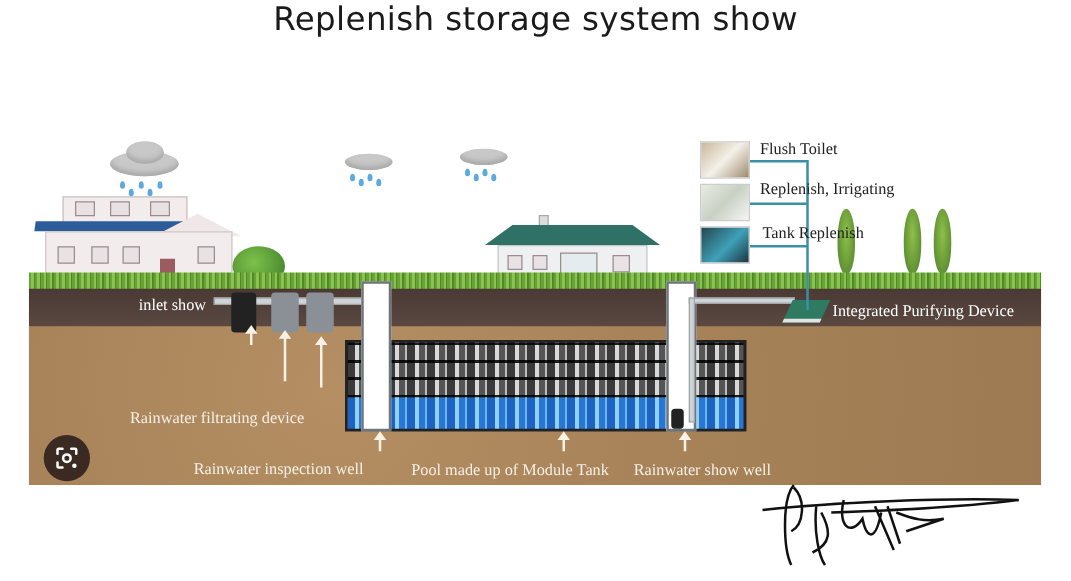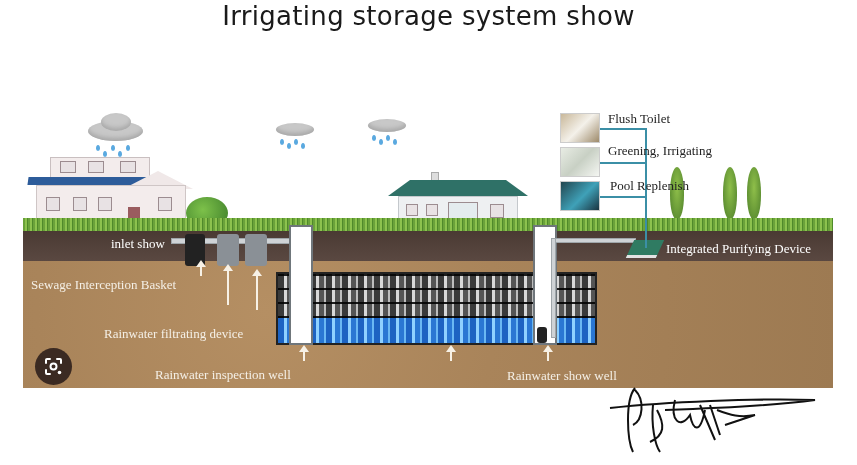--- a/index.html
+++ b/index.html
@@ -63,21 +63,21 @@
   .arrow::before { content:""; position:absolute; left:-4px; top:-6px; border-left:5px solid transparent; border-right:5px solid transparent; border-bottom:7px solid #f7f1e6; }
 
   .lens-btn { position:absolute; left:35px; top:348px; width:37px; height:37px; border-radius:50%; background:#3b2a22; border:none; cursor:pointer; }
   .lens-btn svg { position:absolute; left:9px; top:9px; }
 
   .signature { position:absolute; left:605px; top:380px; width:215px; height:80px; }
 </style>
 </head>
 <body>
 
-<div class="title">Irrigating storage system show</div>
+<div class="title">Replenish storage system show</div>
 
 <div class="diagram">
   <div class="sky"></div>
 
   <div>
     <div class="cloud" style="left:65px;top:26px;width:55px;height:20px;"></div>
     <div class="cloud" style="left:78px;top:18px;width:30px;height:18px;"></div>
     <div class="drop" style="left:73px;top:50px;"></div>
       <div class="drop" style="left:80px;top:56px;"></div>
     <div class="drop" style="left:88px;top:50px;"></div>
@@ -153,35 +153,35 @@
 
   <div class="uses">
     <div class="use-thumb" style="top:0;background:linear-gradient(135deg,#c9b89a,#f4f1ea 50%,#9d8a6a);"></div>
     <div class="use-thumb" style="top:34px;background:linear-gradient(135deg,#e8ece4,#c8d0c4 50%,#f4f6f2);"></div>
     <div class="use-thumb" style="top:68px;background:linear-gradient(135deg,#23464f,#3fa1b8 55%,#1b3440);"></div>
     <div class="conn" style="left:40px;top:15px;width:46px;height:2px;"></div>
     <div class="conn" style="left:40px;top:49px;width:46px;height:2px;"></div>
     <div class="conn" style="left:40px;top:83px;width:46px;height:2px;"></div>
     <div class="conn" style="left:85px;top:15px;width:2px;height:120px;"></div>
     <span class="label dark" style="left:48px;top:-2px;">Flush Toilet</span>
-    <span class="label dark" style="left:48px;top:30px;">Greening, Irrigating</span>
-    <span class="label dark" style="left:50px;top:65px;">Pool Replenish</span>
+    <span class="label dark" style="left:48px;top:30px;">Replenish, Irrigating</span>
+    <span class="label dark" style="left:50px;top:65px;">Tank Replenish</span>
   </div>
 
   <div class="arrow" style="left:177px;top:171px;height:10px;"></div>
   <div class="arrow" style="left:204px;top:175px;height:35px;"></div>
   <div class="arrow" style="left:233px;top:180px;height:35px;"></div>
   <div class="arrow" style="left:280px;top:256px;height:10px;"></div>
   <div class="arrow" style="left:427px;top:256px;height:10px;"></div>
   <div class="arrow" style="left:524px;top:256px;height:10px;"></div>
 
   <span class="label light" style="left:88px;top:141px;">inlet show</span>
-  <span class="label" style="left:8px;top:182px;">Sewage Interception Basket</span>
   <span class="label" style="left:132px;top:272px;">Rainwater inspection well</span>
   <span class="label" style="left:81px;top:231px;">Rainwater filtrating device</span>
+  <span class="label" style="left:306px;top:273px;">Pool made up of  Module Tank</span>
   <span class="label" style="left:484px;top:273px;">Rainwater show  well</span>
   <span class="label light" style="left:643px;top:146px;">Integrated Purifying Device</span>
 </div>
 
 <button class="lens-btn">
   <svg width="19" height="19" viewBox="0 0 19 19">
     <path d="M2 6 V3 a1 1 0 0 1 1-1 H6 M13 2 H16 a1 1 0 0 1 1 1 V6 M2 13 V16 a1 1 0 0 0 1 1 H6" stroke="#fff" stroke-width="2" fill="none" stroke-linecap="round"></path>
     <circle cx="9.5" cy="9.5" r="3" stroke="#fff" stroke-width="2" fill="none"></circle>
     <circle cx="15.5" cy="15.5" r="1.8" fill="#fff"></circle>
   </svg>

